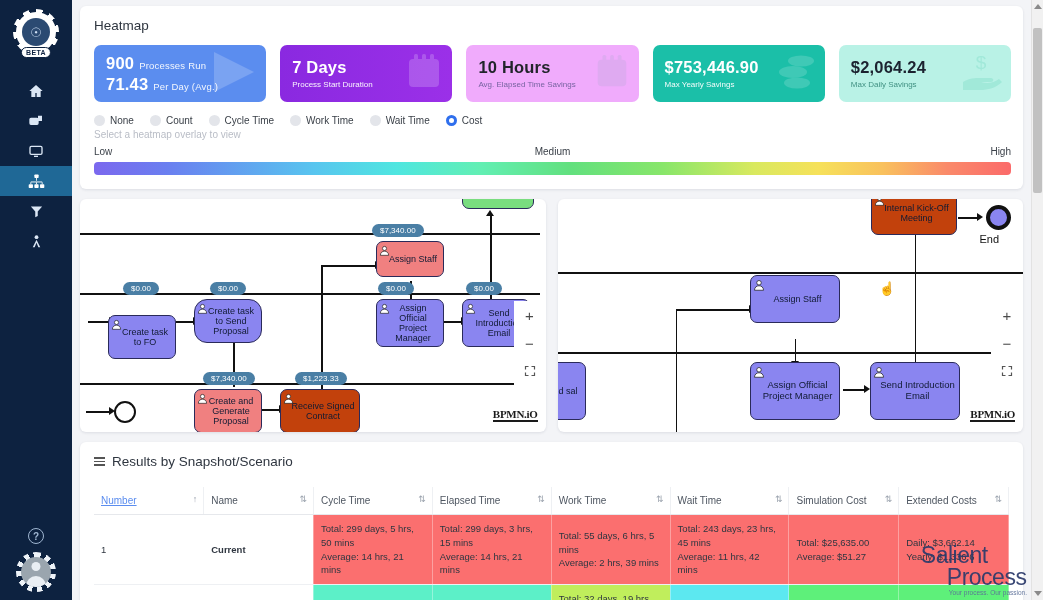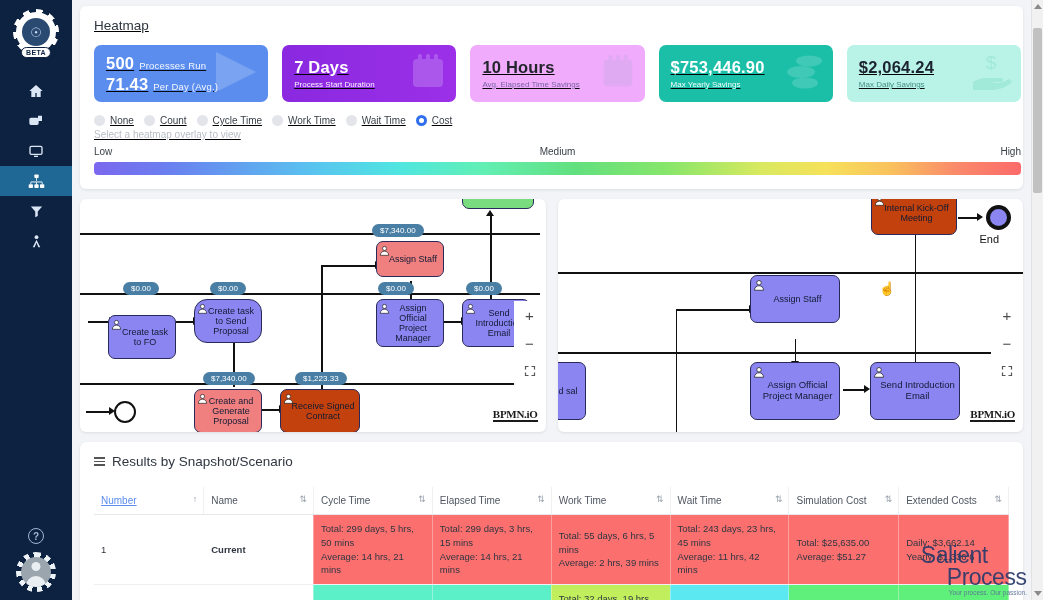--- a/index.html
+++ b/index.html
@@ -119,21 +119,21 @@
     overflow: hidden;
     padding: 6px 8px 0 8px;
   }
   .card {
     background: #ffffff;
     border-radius: 6px;
     box-shadow: 0 1px 3px rgba(20,30,60,.10);
   }
 
   
-  .heatmap-card { padding: 12px 2px 14px 14px; text-decoration: underline; }
+  .heatmap-card { padding: 12px 12px 14px 14px; }
   .panel-title {
     font-size: 13.5px; color: #2f3640; font-weight: 400;
     margin-bottom: 12px;
   }
   .stats-row { display: flex; gap: 14px; }
   .stat {
     position: relative;
     flex: 1 1 0;
     height: 57px;
     border-radius: 7px;
@@ -158,21 +158,21 @@
   .s-blue   { background:#5b8def; color:#ffffff; }
   .s-purple { background:#8b2be2; background:linear-gradient(90deg,#8a29e0,#9b30e8); color:#ffffff; }
   .s-lav    { background:#f0abfc; color:#22252b; }
   .s-lav .sub { color:#6f5f9b; }
   .s-teal   { background:#1bbfa8; color:#ffffff; }
   .s-mint   { background:#b9f2e6; color:#1c2330; }
   .s-mint .sub { color:#3b8c7e; }
 
   
   .radio-row {
-    display: flex; align-items: center; 
+    display: flex; align-items: center; gap: 6px;
     margin-top: 13px;
   }
   .radio {
     display: flex; align-items: center; gap: 5px;
     margin-right: 10px; cursor: pointer;
   }
   .radio .dot {
     width: 11px; height: 11px; border-radius: 50%;
     background: #e3e5ea;
   }
@@ -439,21 +439,21 @@
   <div class="main">
     <div class="scroll-area">
 
       <div class="card heatmap-card">
         <div class="panel-title">Heatmap</div>
 
         <div class="stats-row">
 
           <div class="stat s-blue">
             <div class="big">
-              <span>500</span><span class="unit">Processes Run</span>
+              <span>900</span><span class="unit">Processes Run</span>
             </div>
             <div class="big second">
               <span>71.43</span><span class="unit">Per Day (Avg.)</span>
             </div>
             <span class="stat-icon">
               <svg width="50" height="44" viewBox="0 0 50 44">
                   <path d="M6 2 46 22 6 42z" fill="#ffffff" opacity=".55"></path>
                 </svg>
             </span>
           </div>

